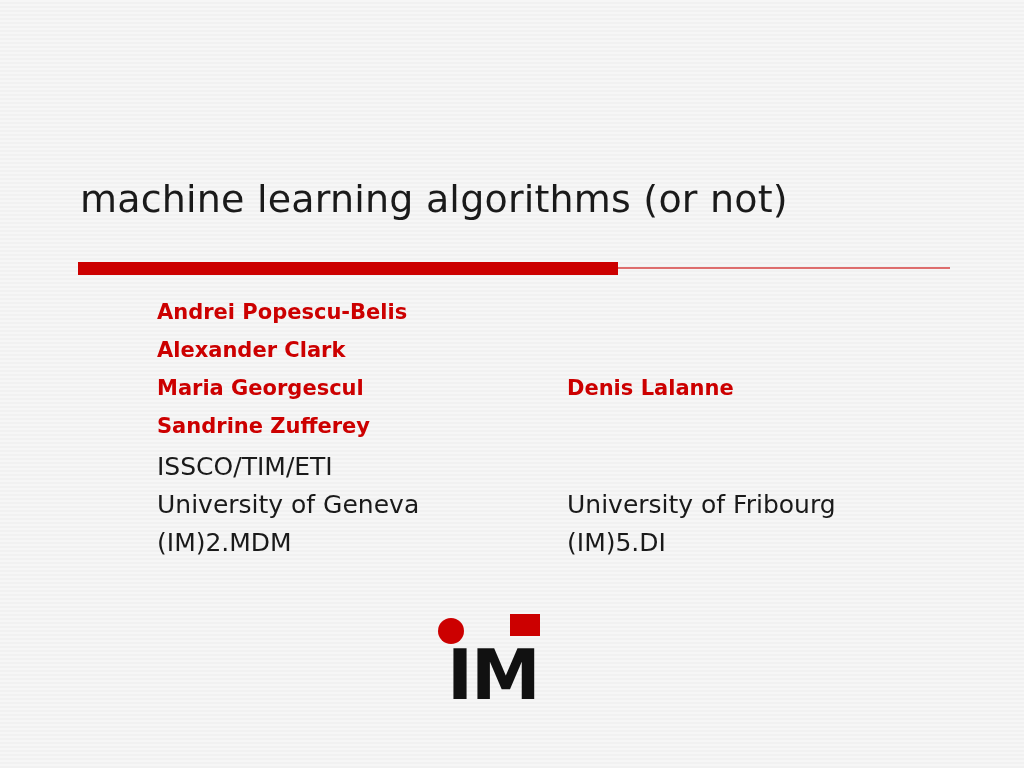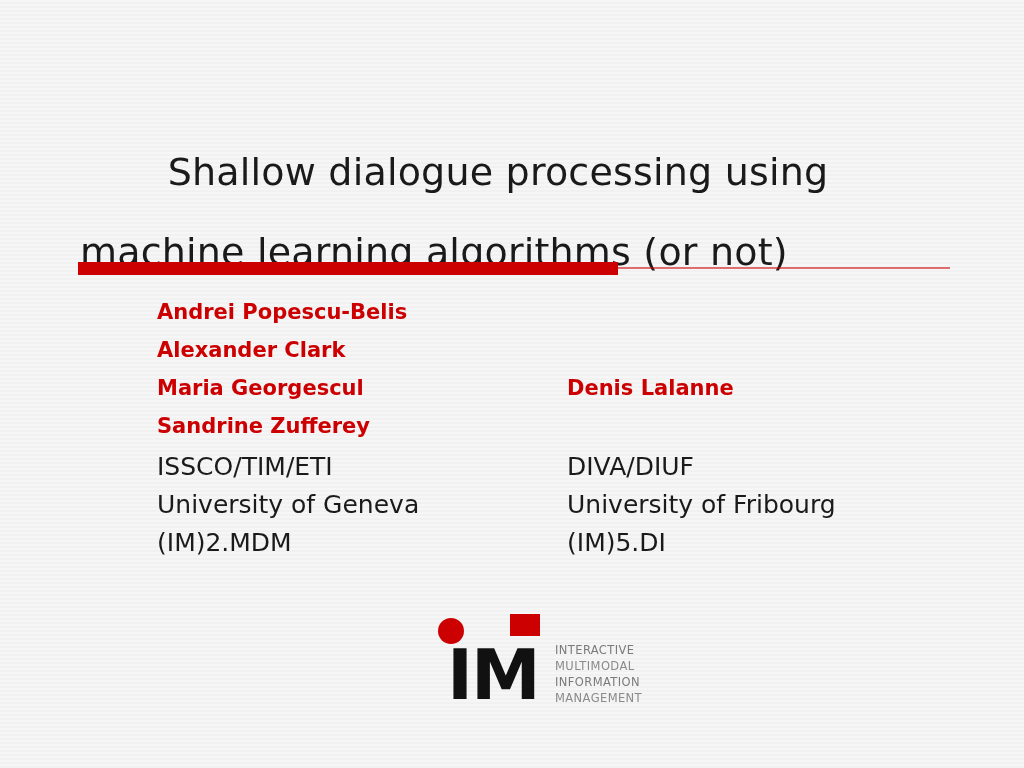--- a/index.html
+++ b/index.html
@@ -153,21 +153,20 @@
   .logo-word:nth-child(even) {
     color: #8a8a8a;
   }
 </style>
 </head>
 <body>
 
 <div class="slide">
 
   <div class="title-block">
-    <div class="title-line first">Shallow dialogue processing using</div>
     <div class="title-line second">machine learning algorithms (or not)</div>
   </div>
 
   <div class="rule-wrap">
     <div class="rule-thin"></div>
     <div class="rule-thick"></div>
   </div>
 
   <div class="authors">
 
@@ -186,40 +185,33 @@
       <div class="col-right name">Denis Lalanne</div>
     </div>
 
     <div class="row">
       <div class="col-left name">Sandrine Zufferey</div>
       <div class="col-right name"></div>
     </div>
 
     <div class="row">
       <div class="col-left affil">ISSCO/TIM/ETI</div>
-      <div class="col-right affil">DIVA/DIUF</div>
     </div>
 
     <div class="row">
       <div class="col-left affil">University of Geneva</div>
       <div class="col-right affil">University of Fribourg</div>
     </div>
 
     <div class="row">
       <div class="col-left affil">(IM)2.MDM</div>
       <div class="col-right affil">(IM)5.DI</div>
     </div>
 
   </div>
 
   <div class="logo">
     <div class="logo-dot"></div>
     <div class="logo-dot2"></div>
     <div class="logo-im">IM</div>
-    <div class="logo-words">
-      <div class="logo-word">INTERACTIVE</div>
-      <div class="logo-word">MULTIMODAL</div>
-      <div class="logo-word">INFORMATION</div>
-      <div class="logo-word">MANAGEMENT</div>
-    </div>
   </div>
 
 </div>
 
 </body></html>

